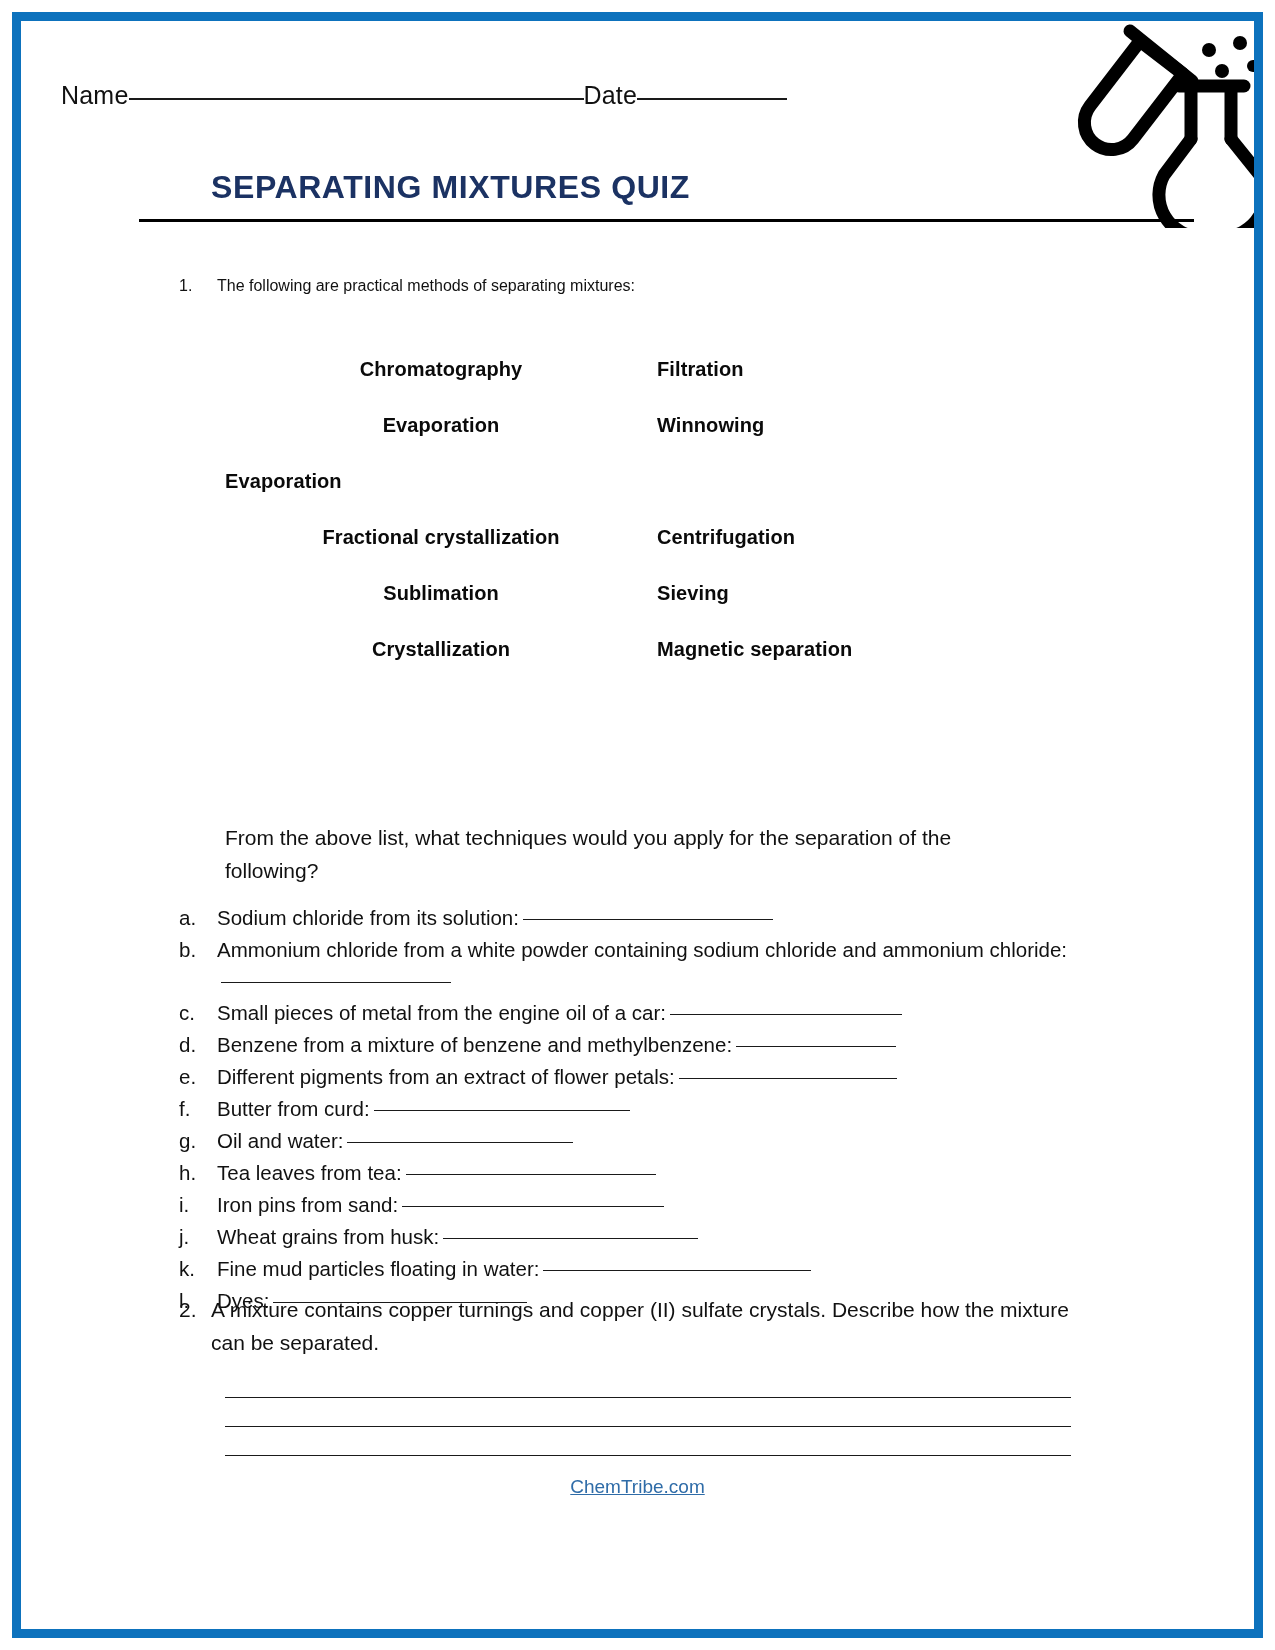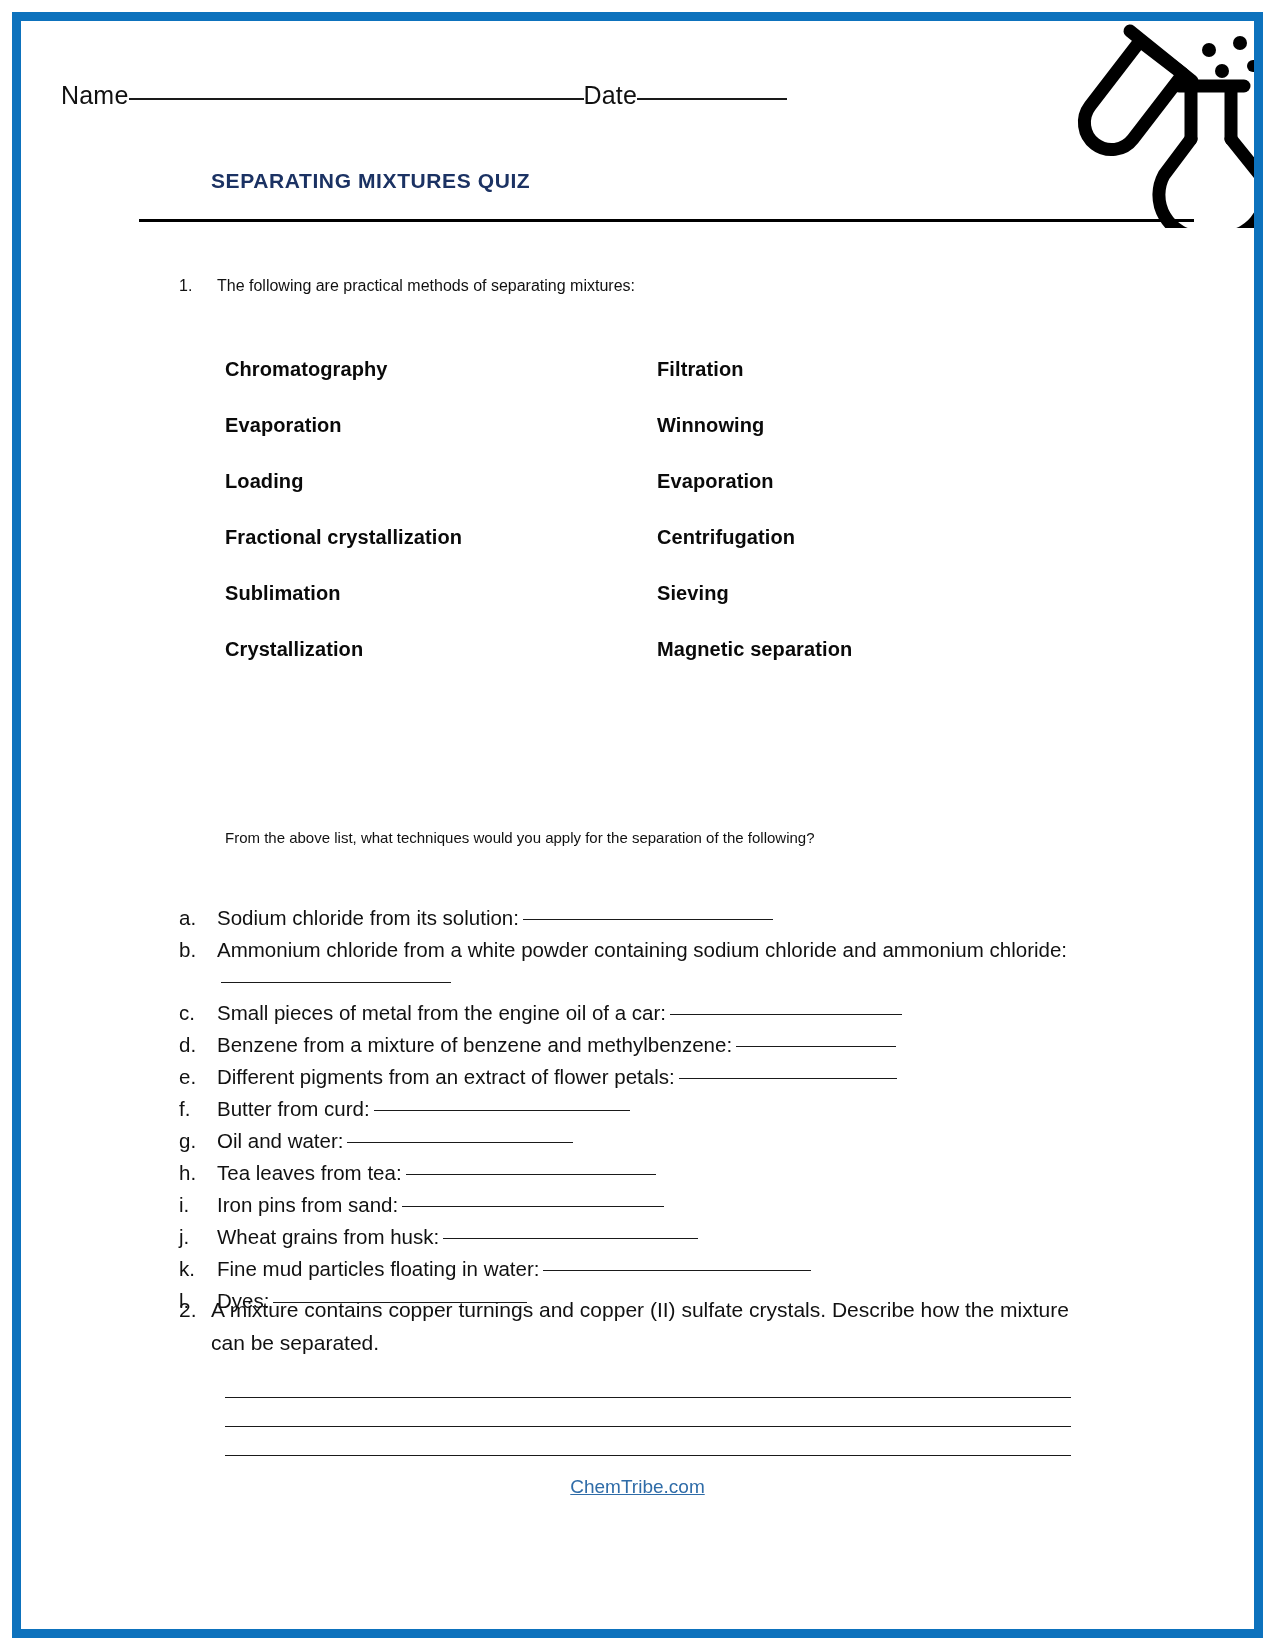--- a/index.html
+++ b/index.html
@@ -74,21 +74,21 @@
     width: 200px;
     height: 215px;
     pointer-events: none;
   }
 
   
   #quiz-title {
     position: absolute;
     left: 190px;
     top: 148px;
-    font-size: 21px;
+    font-size: 32px;
     font-weight: bold;
     letter-spacing: 0.6px;
     color: #1b3263;
     font-family: "Liberation Sans", sans-serif;
   }
   #title-rule {
     position: absolute;
     left: 118px;
     top: 198px;
     width: 1055px;
@@ -110,36 +110,36 @@
   #methods-table {
     position: absolute;
     left: 204px;
     top: 337px;
     width: 740px;
   }
   .method-row {
     display: flex;
     height: 56px;
   }
-  .method-col-left { width: 432px; }
+  .method-col-left { width: 432px; text-align: center; }
   .method-col-right { width: 308px; }
   .method-name {
     font-size: 20px;
     font-weight: bold;
     color: #0a0a0a;
     letter-spacing: 0.1px;
   }
 
   
   #from-list {
     position: absolute;
     left: 204px;
     top: 800px;
     width: 790px;
-    font-size: 15px;
+    font-size: 21px;
     line-height: 33px;
     color: #111111;
   }
 
   
   #sub-list {
     position: absolute;
     left: 158px;
     top: 881px;
     width: 920px;
@@ -250,21 +250,20 @@
     <div id="methods-table">
       <div class="method-row">
         <div class="method-col-left"><span class="method-name">Chromatography</span></div>
         <div class="method-col-right"><span class="method-name">Filtration</span></div>
       </div>
       <div class="method-row">
         <div class="method-col-left"><span class="method-name">Evaporation</span></div>
         <div class="method-col-right"><span class="method-name">Winnowing</span></div>
       </div>
       <div class="method-row">
-        <div class="method-col-left"><span class="method-name">Loading</span></div>
         <div class="method-col-right"><span class="method-name">Evaporation</span></div>
       </div>
       <div class="method-row">
         <div class="method-col-left"><span class="method-name">Fractional crystallization</span></div>
         <div class="method-col-right"><span class="method-name">Centrifugation</span></div>
       </div>
       <div class="method-row">
         <div class="method-col-left"><span class="method-name">Sublimation</span></div>
         <div class="method-col-right"><span class="method-name">Sieving</span></div>
       </div>

